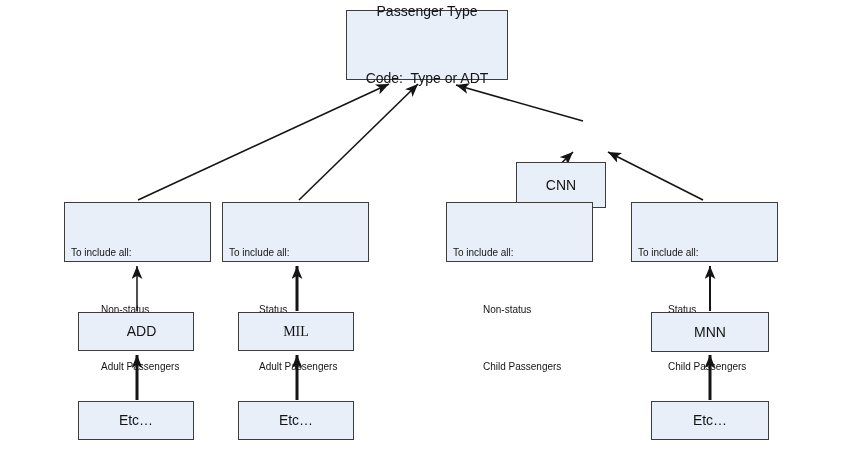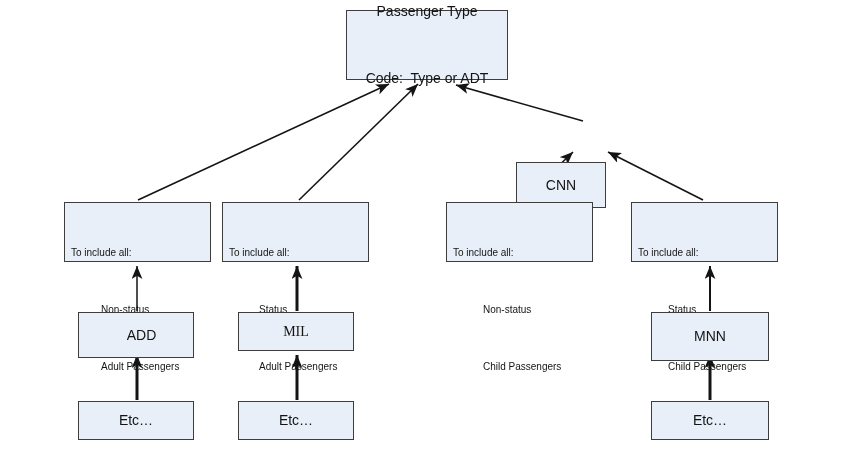--- a/index.html
+++ b/index.html
@@ -95,29 +95,29 @@
     <span class="line indent">Non-status</span>
     <span class="line indent">Child Passengers</span>
   </div>
 
   <div class="box group" style="left:631px; top:202px; width:147px; height:60px;">
     <span class="line">To include all:</span>
     <span class="line indent">Status</span>
     <span class="line indent">Child Passengers</span>
   </div>
 
-  <div class="box code" style="left:78px; top:312px; width:116px; height:46px;padding-left:11px;">
+  <div class="box code" style="left:78px; top:312px; width:116px; height:39px;padding-left:11px;">
     <span>ADD</span>
   </div>
 
   <div class="box code" style="left:238px; top:312px; width:116px; height:39px;font-family:Liberation Serif, serif;">
     <span>MIL</span>
   </div>
 
-  <div class="box code" style="left:651px; top:312px; width:118px; height:49px;">
+  <div class="box code" style="left:651px; top:312px; width:118px; height:40px;">
     <span>MNN</span>
   </div>
 
   <div class="box code" style="left:78px; top:401px; width:116px; height:39px;">
     <span>Etc…</span>
   </div>
 
   <div class="box code" style="left:238px; top:401px; width:116px; height:39px;">
     <span>Etc…</span>
   </div>

